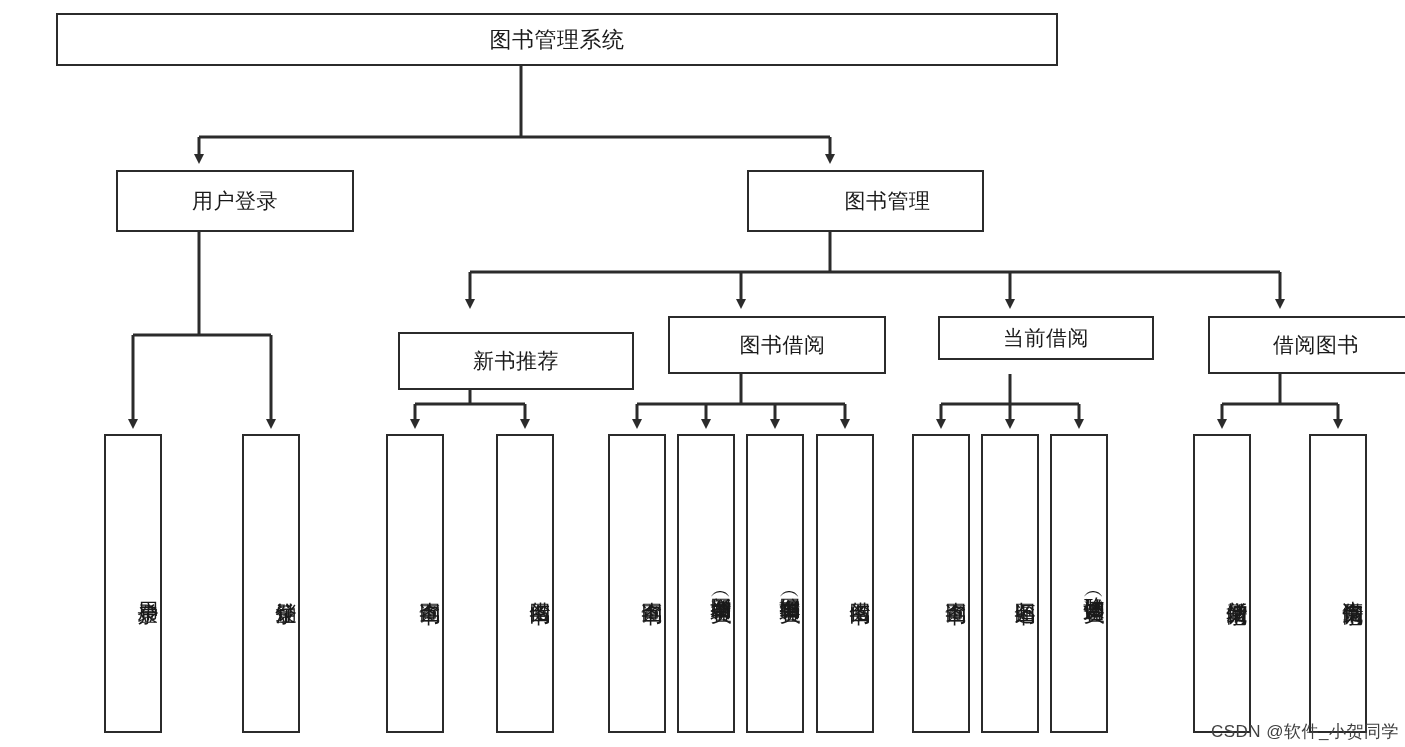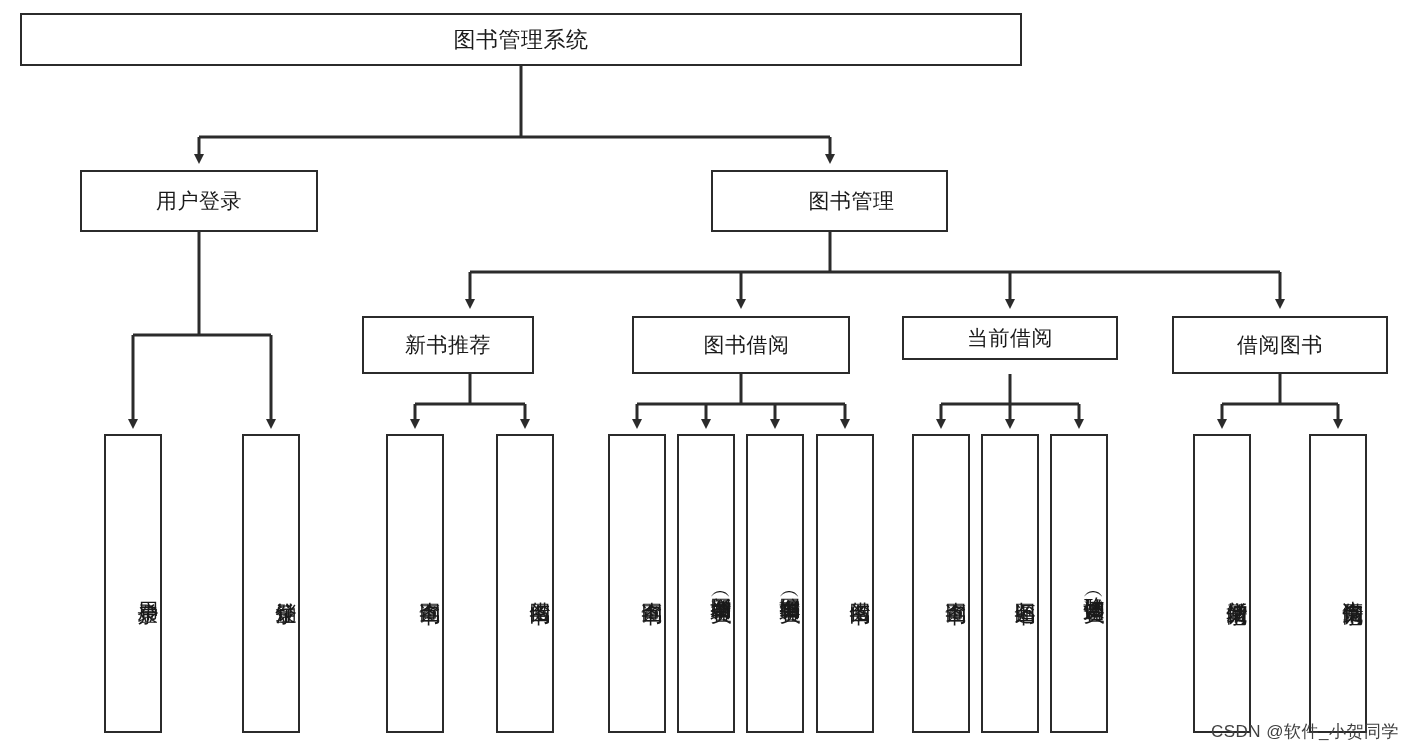--- a/index.html
+++ b/index.html
@@ -36,20 +36,21 @@
     justify-content: center;
     color: #1a1a1a;
     z-index: 2;
   }
   
   .node.h {
     font-size: 21px;
     line-height: 1.15;
     letter-spacing: 0.5px;
     white-space: nowrap;
+    margin-left: 36px;
   }
   .node.root {
     font-size: 22px;
   }
   
   .node.v {
     writing-mode: vertical-rl;
     text-orientation: upright;
     font-size: 21px;
     line-height: 1.12;
@@ -132,21 +133,21 @@
     <span>图书管理系统</span>
   </div>
 
   <div class="node h" style="left:80px; top:170px; width:238px; height:62px;">
     <span>用户登录</span>
   </div>
   <div class="node h" style="left:711px; top:170px; width:237px; height:62px;padding-left:44px;">
     <span>图书管理</span>
   </div>
 
-  <div class="node h" style="left:362px; top:316px; width:172px; height:58px;align-items:center;">
+  <div class="node h" style="left:362px; top:332px; width:236px; height:58px;align-items:center;">
     <span>新书推荐</span>
   </div>
   <div class="node h" style="left:632px; top:316px; width:218px; height:58px;padding-left:11px;">
     <span>图书借阅</span>
   </div>
   <div class="node h" style="left:902px; top:316px; width:216px; height:44px;text-align:center;">
     <span>当前借阅</span>
   </div>
   <div class="node h" style="left:1172px; top:316px; width:216px; height:58px;">
     <span>借阅图书</span>

